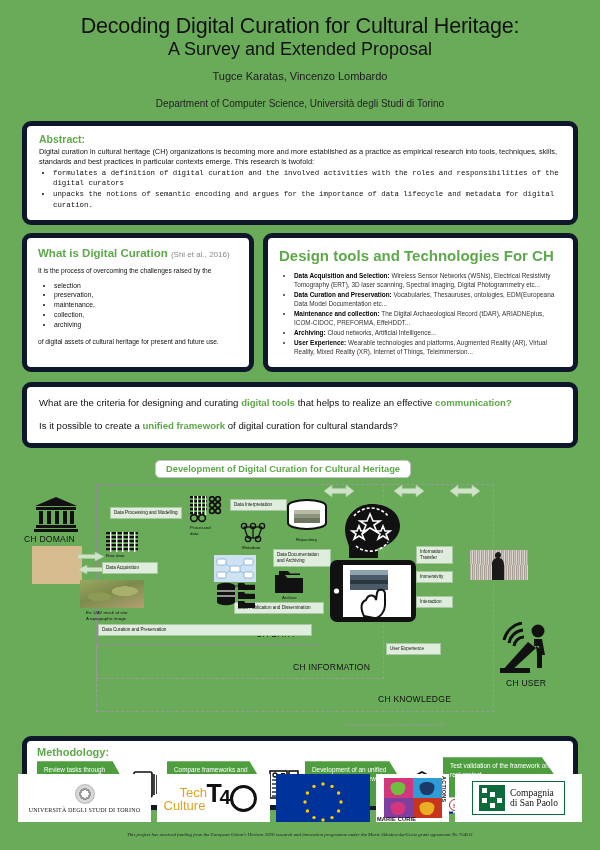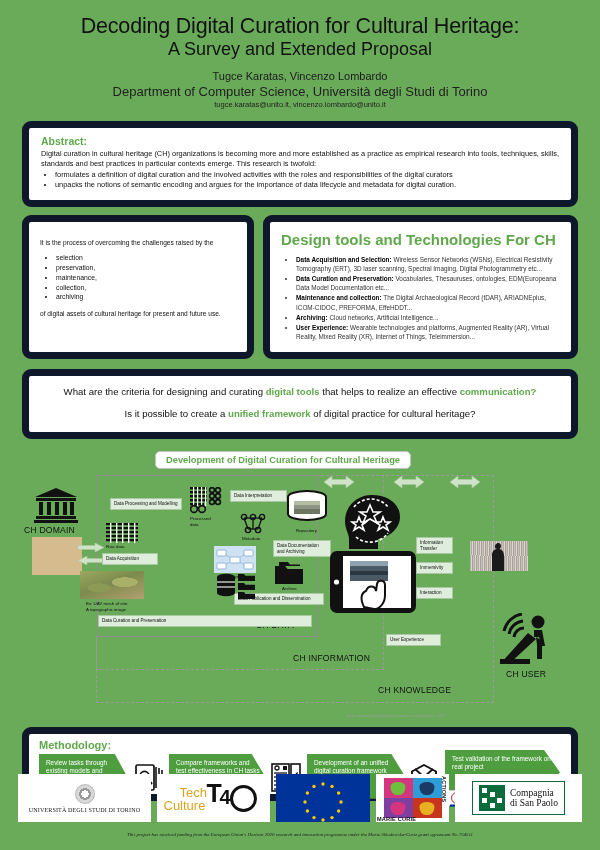--- a/index.html
+++ b/index.html
@@ -29,49 +29,49 @@
     font-weight: 400;
     margin-top: 1px;
   }
   .authors {
     margin-top: 9px;
     font-size: 11px;
     font-weight: 400;
     color: #1b1b1b;
   }
   .affil {
-    font-size: 13px;
-    margin-top: 2px;
+    font-size: 10px;
+    margin-top: 16px;
     color: #1f1f1f;
   }
   .emails {
     font-size: 7.5px;
     margin-top: 1px;
     color: #1f1f1f;
   }
 
   
   .card {
     background: #ffffff;
-    border: 7px solid #0f172a;
+    border: 5px solid #0f172a;
     border-radius: 9px;
   }
   .card-h {
     color: #5fa84b;
     font-weight: bold;
   }
 
   
   .abstract {
     margin: 6px 22px 0 22px;
     padding: 7px 12px 9px 12px;
   }
   .abstract .card-h { font-size: 10.5px; margin-bottom: 2px; }
   .abstract p { font-size: 7.4px; line-height: 1.35; color: #111; }
-  .abstract ul { margin: 1px 0 0 14px; }
+  .abstract ul { margin: 1px 0 0 14px; font-family: Liberation Mono, monospace; }
   .abstract li { font-size: 7.4px; line-height: 1.45; color: #111; }
 
   
   .two-col {
     display: flex;
     gap: 9px;
     margin: 8px 22px 0 22px;
   }
   .col-left  { width: 232px; padding: 9px 11px 10px 11px; }
   .col-right { flex: 1;      padding: 9px 11px 10px 11px; }
@@ -85,21 +85,20 @@
 
   .col-right .card-h { font-size: 15px; margin-bottom: 7px; }
   .dt-list { margin: 0 0 0 15px; }
   .dt-list li { font-size: 6.4px; line-height: 1.42; color: #333; margin-bottom: 1px; }
   .dt-list li b { color: #000; }
 
   
   .rq {
     margin: 10px 22px 0 22px;
     padding: 9px 12px 11px 12px;
-    text-align: center;
   }
   .rq-line { font-size: 9.6px; color: #111; line-height: 1.4; }
   .rq-line.second { margin-top: 9px; }
   .hl { color: #5fa84b; font-weight: bold; }
 
   
   .arch-wrap { position: relative; margin: 12px 0 0 0; height: 270px; }
   .arch-title {
     position: absolute; left: 155px; top: 0;
     background: #fff; border: 1px solid #c2c2c2; border-radius: 5px;
@@ -233,35 +232,38 @@
   }
 </style>
 </head>
 <body>
 
 <div class="header">
   <div class="title-1">Decoding Digital Curation for Cultural Heritage:</div>
   <div class="title-2">A Survey and Extended Proposal</div>
   <div class="authors">Tugce Karatas, Vincenzo Lombardo</div>
   <div class="affil">Department of Computer Science, Università degli Studi di Torino</div>
-  <div class="emails">tugce.karatas@unito.it, vincenzo.lombardo@unito.it</div>
 </div>
 
 <div class="card abstract">
   <div class="card-h">Abstract:</div>
   <p>Digital curation in cultural heritage (CH) organizations is becoming more and more established as a practice as empirical research into tools, techniques, skills, standards and best practices in particular contexts emerge. This research is twofold:</p>
   <ul>
     <li>formulates a definition of digital curation and the involved activities with the roles and responsibilities of the digital curators</li>
     <li>unpacks the notions of semantic encoding and argues for the importance of data lifecycle and metadata for digital curation.</li>
   </ul>
 </div>
 
 <div class="two-col">
 
   <div class="card col-left">
+    <div class="card-h">
+      <span>What is Digital Curation</span>
+      <span class="cite">(Shi et al., 2016)</span>
+    </div>
     <div class="dc-intro">It is the process of overcoming the challenges raised by the</div>
     <ul class="dc-list">
       <li>selection</li>
       <li>preservation,</li>
       <li>maintenance,</li>
       <li>collection,</li>
       <li>archiving</li>
     </ul>
     <div class="dc-out">of digital assets of cultural heritage for present and future use.</div>
   </div>
@@ -273,21 +275,21 @@
       <li><b>Data Curation and Preservation:</b><span> Vocabularies, Thesauruses, ontologies, EDM(Europeana Data Model Documentation etc...</span></li>
       <li><b>Maintenance and collection:</b><span>  The Digital Archaeological Record (tDAR), ARIADNEplus, ICOM-CIDOC, PREFORMA, EffeHDDT...</span></li>
       <li><b>Archiving:</b><span>  Cloud networks,  Artificial Intelligence...</span></li>
       <li><b>User Experience:</b><span> Wearable technologies and platforms, Augmented Reality (AR), Virtual Reality, Mixed Reality (XR), Internet of Things, Teleimmersion...</span></li>
     </ul>
   </div>
 </div>
 
 <div class="card rq">
   <div class="rq-line"><span>What are the criteria for designing and curating </span><span class="hl">digital tools</span><span> that helps to realize an effective </span><span class="hl">communication?</span></div>
-  <div class="rq-line second"><span>Is it possible to create a </span><span class="hl">unified framework</span><span> of digital practice for cultural heritage?</span></div>
+  <div class="rq-line second"><span>Is it possible to create a </span><span class="hl">unified framework</span><span> of digital curation for cultural standards?</span></div>
 </div>
 
 <div class="arch-wrap">
   <div class="arch-title">Development of Digital Curation for Cultural Heritage</div>
 
   <div class="arch-canvas">
 
     <div class="dash-box" style="left:78px;  top:2px;   width:222px; height:162px;"></div>
     <div class="dash-box" style="left:78px;  top:2px;   width:288px; height:195px;"></div>
     <div class="dash-box" style="left:78px;  top:2px;   width:398px; height:228px;"></div>

